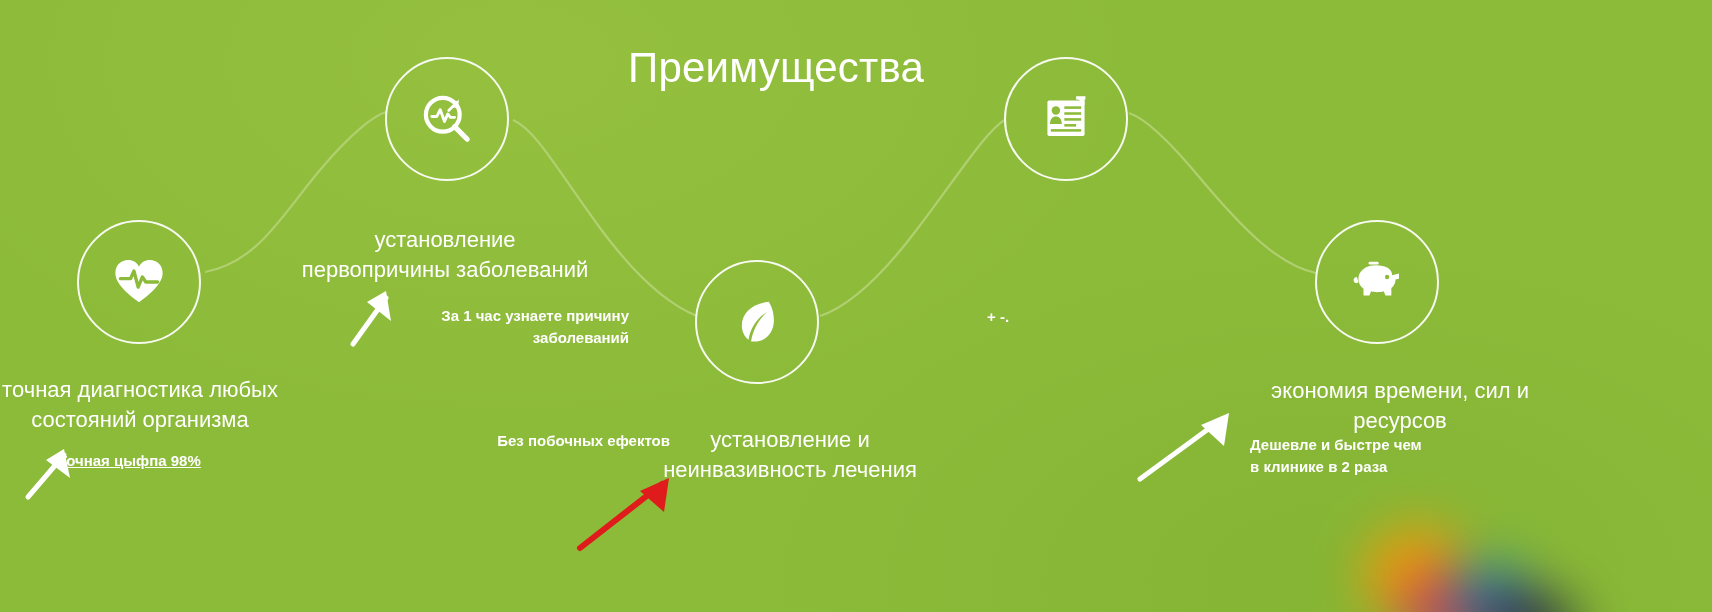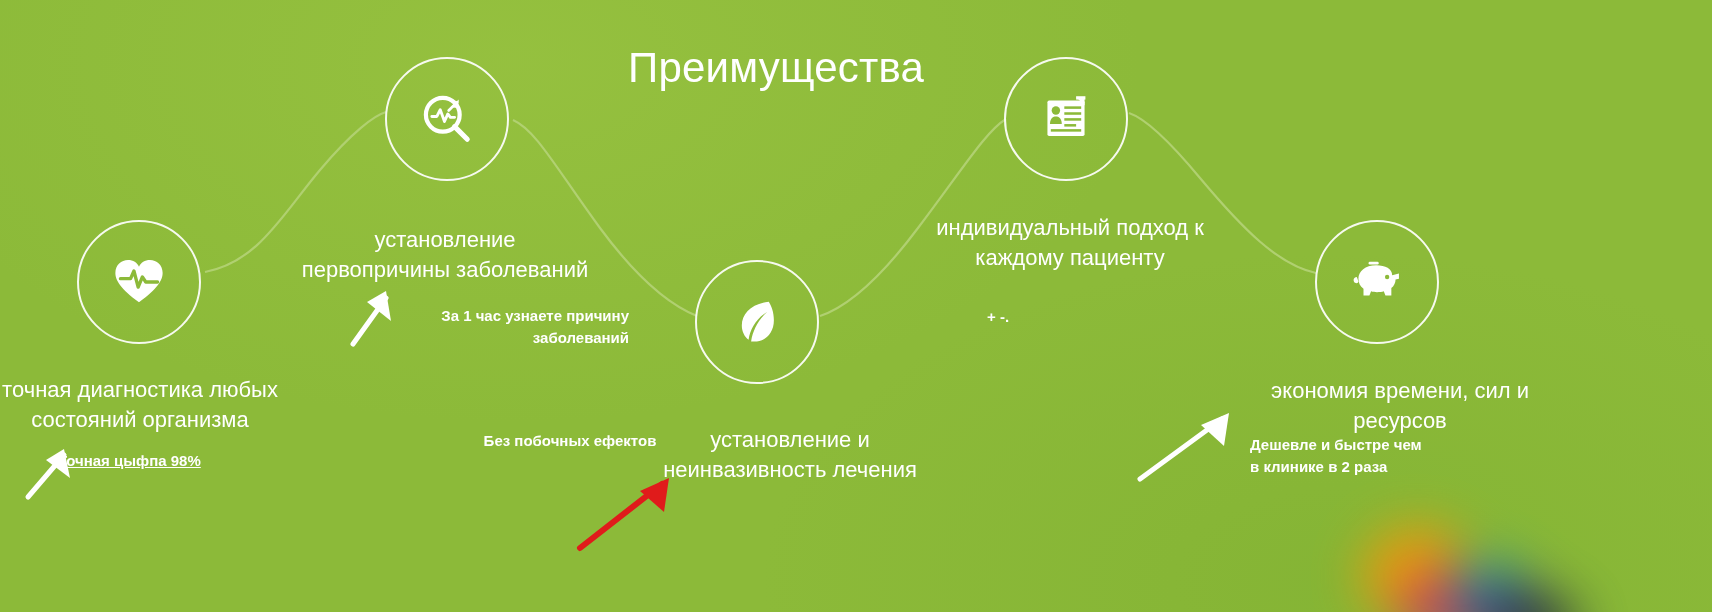--- a/index.html
+++ b/index.html
@@ -114,21 +114,21 @@
   .note {
     position: absolute;
     color: #ffffff;
     font-size: 15px;
     font-weight: bold;
     line-height: 1.45;
     white-space: pre-line;
   }
   .note1 { left: 58px;   top: 450px; width: 220px; text-decoration: underline; }
   .note2 { left: 399px;  top: 305px; width: 230px; text-align: right; }
-  .note3 { left: 470px;  top: 430px; width: 200px; text-align: center; }
+  .note3 { left: 470px;  top: 430px; width: 200px; text-align: right; }
   .note4 { left: 987px;  top: 306px; width: 120px; }
   .note5 { left: 1250px; top: 434px; width: 240px; }
 </style>
 </head>
 <body>
 
 <div id="stage">
 
   <div id="bg-glow"></div>
 
@@ -212,22 +212,20 @@
         <rect x="30" y="31" width="20" height="3"></rect>
         <rect x="30" y="38" width="14" height="3"></rect>
         <rect x="14" y="44" width="36" height="3"></rect>
       </g>
       <circle cx="20" cy="22" r="5" fill="#8cba39"></circle>
       <path d="M13 38 C13 31 17 29 20 29 C23 29 27 31 27 38 Z" fill="#8cba39"></path>
       <path d="M44 6 L54 6 L54 16 Z" fill="#ffffff"></path>
       <rect x="44" y="5" width="11" height="4" fill="#ffffff"></rect>
     </svg>
   </div>
-  <div class="caption cap4">индивидуальный подход к
-каждому пациенту</div>
   <div class="note note4">+ -.</div>
 
   <div class="node-circle c5">
     <svg class="glyph" viewBox="0 0 64 64">
       <path d="M50 24 C50 16 42 12 31 12 C18 12 10 19 10 28 C10 33 12 37 16 40 L16 48 L23 48 L25 43 C27 44 30 44 32 44 C35 44 38 44 40 43 L42 48 L49 48 L49 39 C52 37 54 33 54 29 L58 28 L58 22 Z" fill="#ffffff"></path>
       <circle cx="44" cy="26" r="2.6" fill="#8cba39"></circle>
       <rect x="22" y="8" width="12" height="3.4" rx="1.6" fill="#ffffff"></rect>
       <path d="M8 26 C4 26 3 31 6 33 C8 34 10 33 10 31 Z" fill="#ffffff"></path>
     </svg>
   </div>

